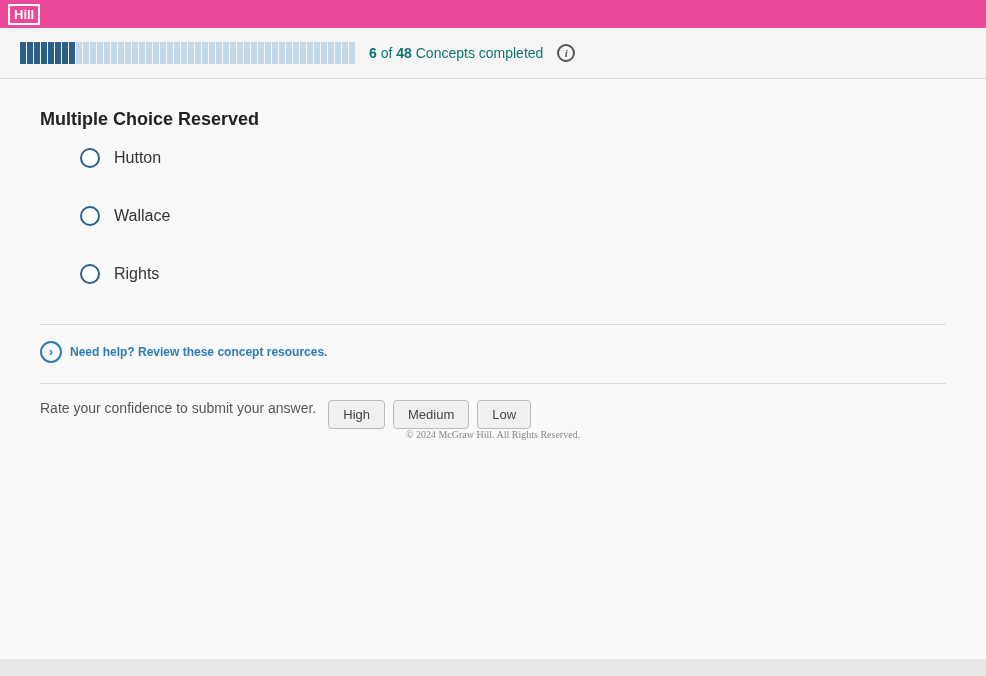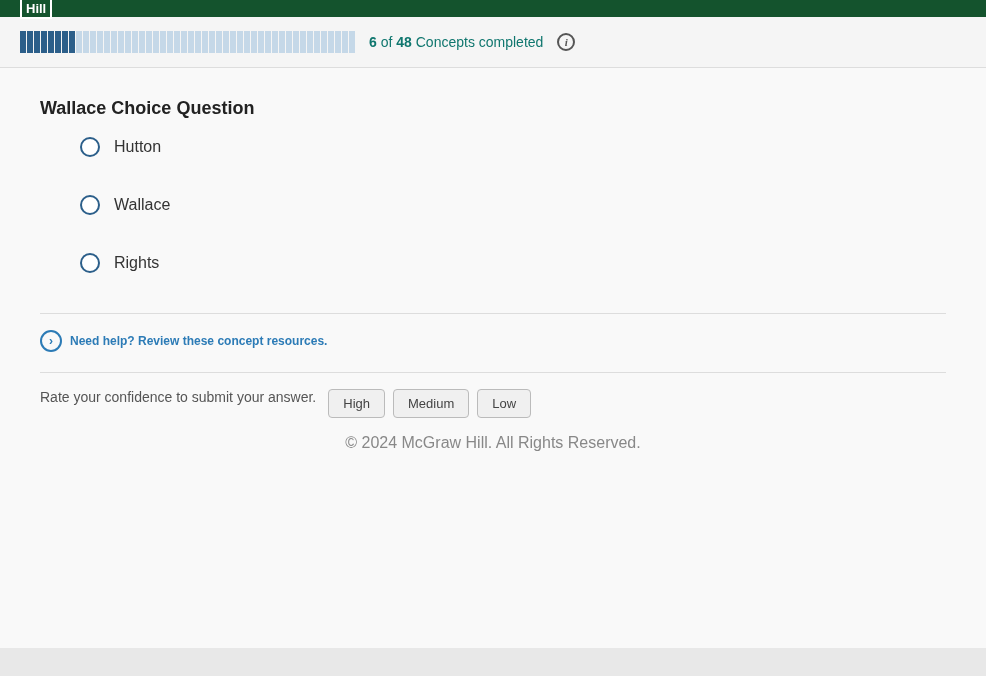--- a/index.html
+++ b/index.html
@@ -9,25 +9,25 @@
     }
 
     body {
       font-family: Arial, Helvetica, sans-serif;
       background-color: #e8e8e8;
       width: 986px;
       min-height: 676px;
     }
 
     .top-bar {
-      background-color: #14532d;
-      height: 17px;
-      display: flex;
-      align-items: center;
-      padding: 0 20px;
+      background-color: #ec4899;
+      height: 28px;
+      display: flex;
+      align-items: center;
+      padding: 0 8px;
     }
 
     .top-bar-logo {
       color: white;
       font-weight: bold;
       font-size: 13px;
       border: 2px solid white;
       padding: 1px 4px;
     }
 
@@ -193,24 +193,24 @@
       padding: 6px 14px;
       border: 1px solid #bbb;
       border-radius: 4px;
       background-color: #f0f0f0;
       font-size: 13px;
       color: #444;
       cursor: pointer;
     }
 
     .copyright {
-      font-size: 16px;
+      font-size: 10px;
       color: #888;
       text-align: center;
-      margin-top: 16px;
+      font-family: Liberation Serif, serif;
     }
   </style>
 </head>
 <body>
 
 <div class="top-bar">
   <span class="top-bar-logo">Hill</span>
 </div>
 
 <div class="progress-bar-section">
@@ -264,21 +264,21 @@
       <div class="progress-segment empty"></div>
       <div class="progress-segment empty"></div>
     </div>
   <span class="progress-text">
     <strong>6</strong>&nbsp;<span>of</span>&nbsp;<strong>48</strong>&nbsp;<span>Concepts completed</span>
   </span>
   <div class="info-icon">i</div>
 </div>
 
 <div class="main-content">
-  <div class="question-type-label">Wallace Choice Question</div>
+  <div class="question-type-label">Multiple Choice Reserved</div>
 
   <div class="answer-options" id="answer-options-render">
       <div class="answer-option">
         <div class="radio-circle"></div>
         <span class="option-label">Hutton</span>
       </div>
       <div class="answer-option">
         <div class="radio-circle"></div>
         <span class="option-label">Wallace</span>
       </div>

